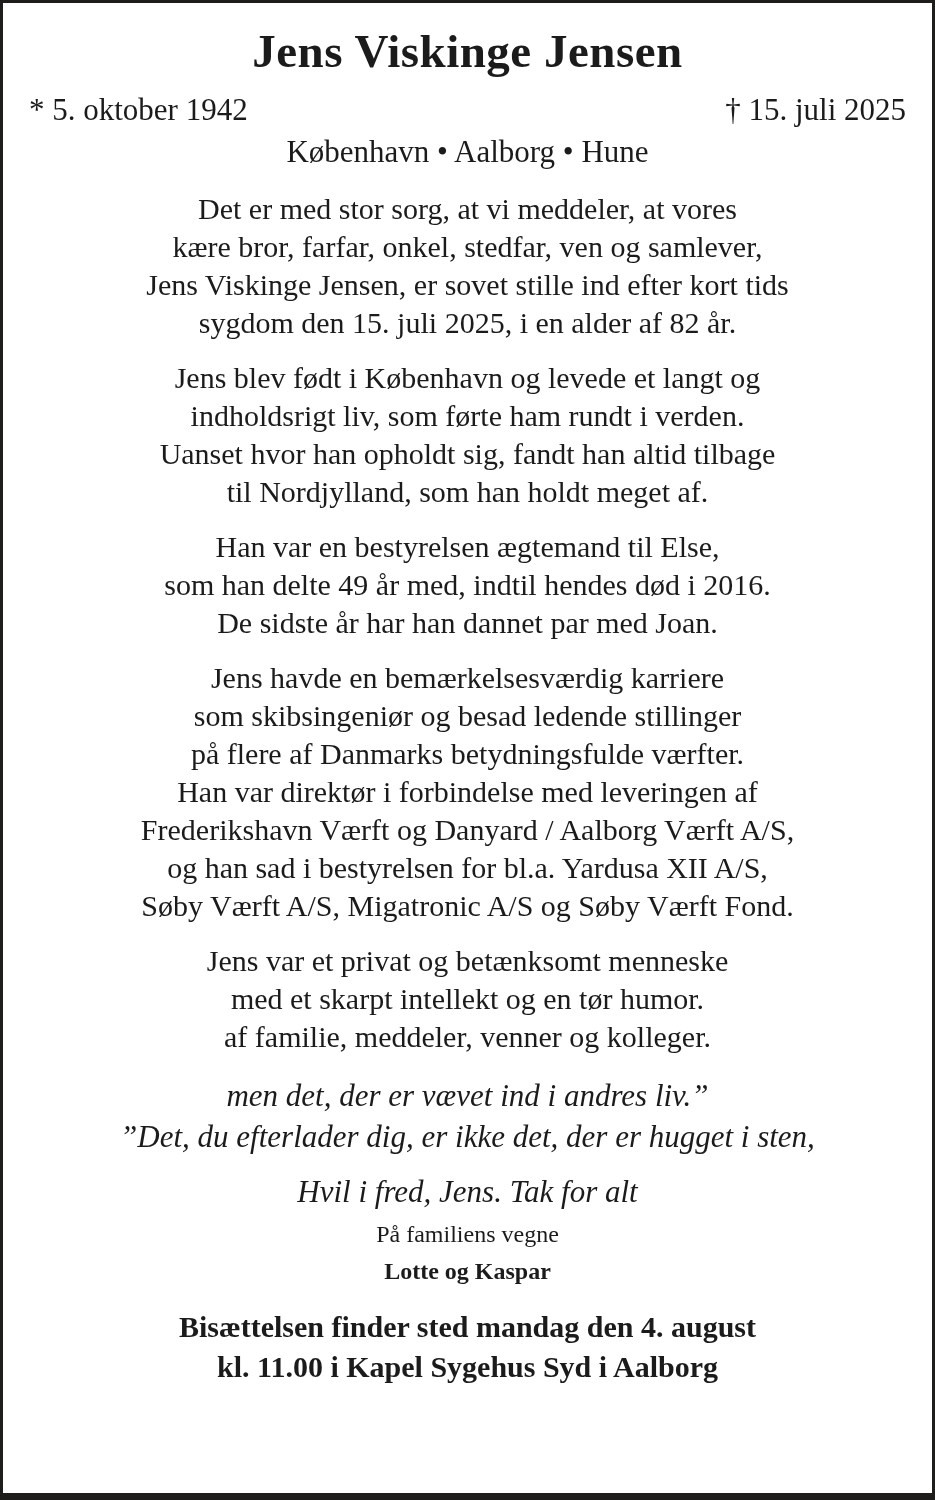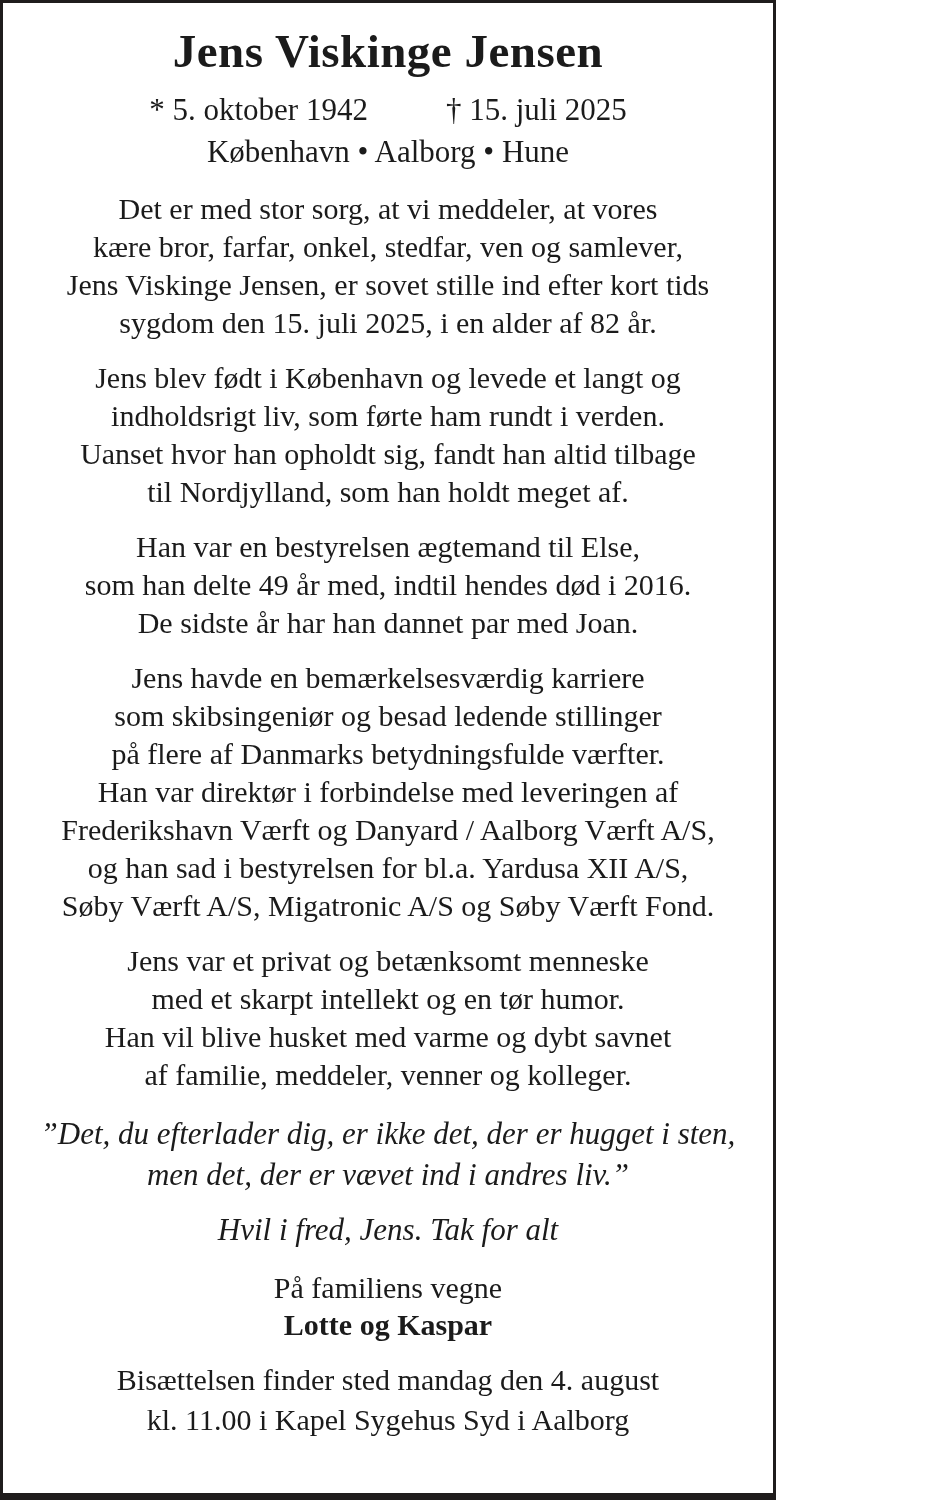--- a/index.html
+++ b/index.html
@@ -4,42 +4,42 @@
 <style>
   * { margin: 0; padding: 0; box-sizing: border-box; }
   html, body { background: #ffffff; }
   body {
     width: 935px;
     height: 1500px;
     font-family: "Liberation Serif", serif;
     color: #1b1b1b;
   }
   .page {
-    width: 776px;
+    width: 935px;
     height: 1500px;
     background: #ffffff;
     border: 3px solid #1f1c1c;
     border-bottom-width: 7px;
     padding: 18px 26px 10px 26px;
     text-align: center;
     overflow: hidden;
   }
   .title {
     font-size: 47px;
     font-weight: bold;
     line-height: 56px;
     margin-top: 2px;
     letter-spacing: 0.5px;
   }
   .dates {
     margin-top: 10px;
     font-size: 31px;
     line-height: 42px;
     display: flex;
-    justify-content: center;
+    justify-content: space-between;
     gap: 78px;
   }
   .places {
     font-size: 31px;
     line-height: 42px;
   }
   .para {
     margin-top: 17px;
     font-size: 30px;
     line-height: 38px;
@@ -51,29 +51,30 @@
     font-style: italic;
     line-height: 41px;
   }
   .farewell {
     margin-top: 15px;
     font-size: 31px;
     font-style: italic;
     line-height: 40px;
   }
   .signoff {
-    margin-top: 19px;
-    font-size: 30px;
+    margin-top: 4px;
+    font-size: 24px;
     line-height: 37px;
   }
   .signoff .names { font-weight: bold; text-align: center; }
   .funeral {
     margin-top: 17px;
     font-size: 30px;
     line-height: 40px;
+    font-weight: bold;
   }
 </style>
 </head>
 <body>
 
 <div class="page">
 
   <div class="title">Jens Viskinge Jensen</div>
 
   <div class="dates">
@@ -109,27 +110,26 @@
     <div>på flere af Danmarks betydningsfulde værfter.</div>
     <div>Han var direktør i forbindelse med leveringen af</div>
     <div>Frederikshavn Værft og Danyard / Aalborg Værft A/S,</div>
     <div>og han sad i bestyrelsen for bl.a. Yardusa XII A/S,</div>
     <div>Søby Værft A/S, Migatronic A/S og Søby Værft Fond.</div>
   </div>
 
   <div class="para">
     <div>Jens var et privat og betænksomt menneske</div>
     <div>med et skarpt intellekt og en tør humor.</div>
-    <div>Han vil blive husket med varme og dybt savnet</div>
     <div>af familie, meddeler, venner og kolleger.</div>
   </div>
 
   <div class="quote">
+    <div>men det, der er vævet ind i andres liv.”</div>
     <div>”Det, du efterlader dig, er ikke det, der er hugget i sten,</div>
-    <div>men det, der er vævet ind i andres liv.”</div>
   </div>
 
   <div class="farewell">Hvil i fred, Jens. Tak for alt</div>
 
   <div class="signoff">
     <div>På familiens vegne</div>
     <div class="names">Lotte og Kaspar</div>
   </div>
 
   <div class="funeral">

